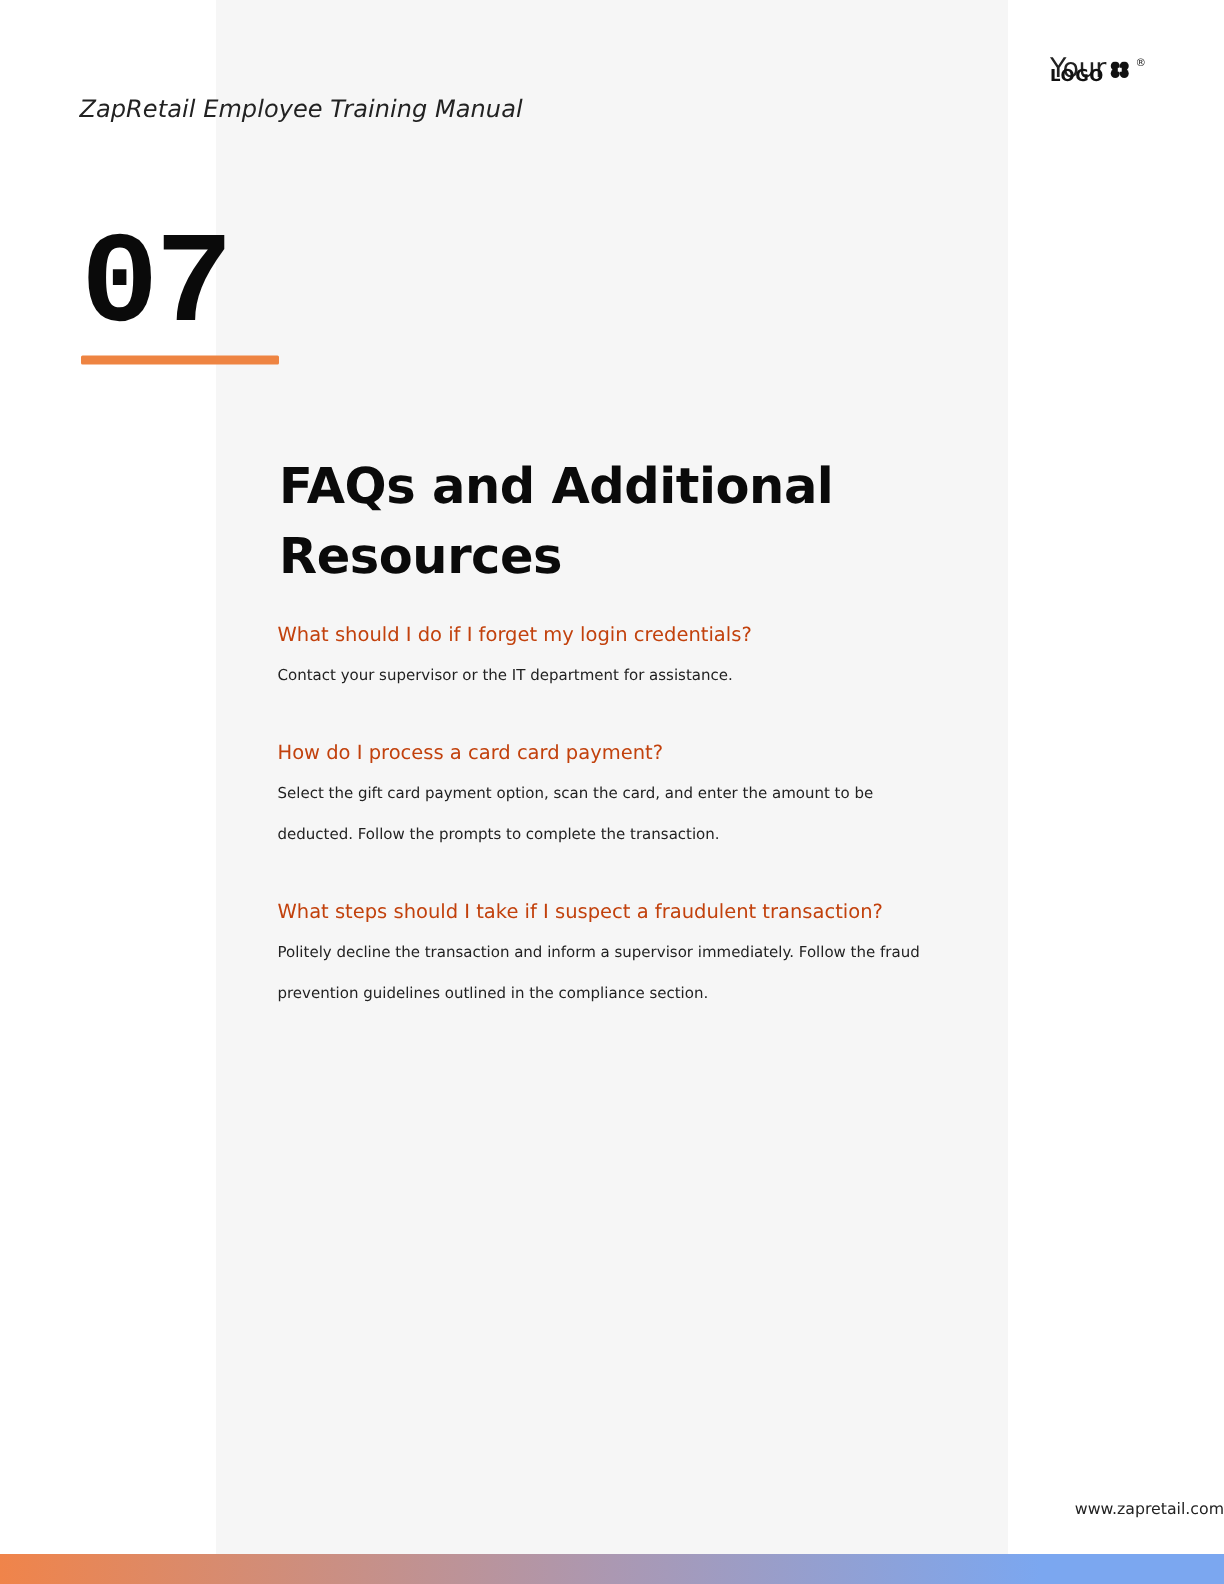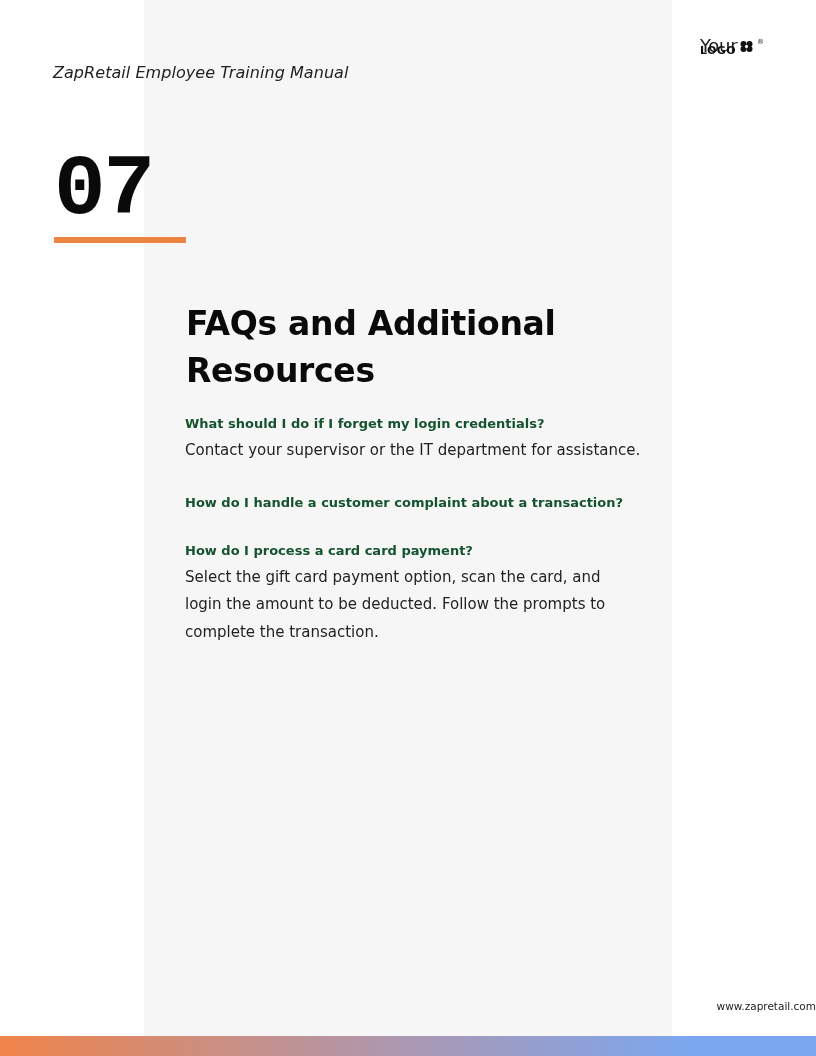--- a/index.html
+++ b/index.html
@@ -47,25 +47,25 @@
   .section-title {
     position: absolute; left: 186px; top: 300px; width: 440px;
     font-size: 33px; line-height: 47px; font-weight: bold; color: #0a0a0a;
     letter-spacing: -0.3px;
   }
   .faq-list {
     position: absolute; left: 185px; top: 413px; width: 470px;
   }
   .faq-item { margin: 0 0 27px 0; }
   .faq-q {
-    font-size: 13px; line-height: 21px; font-weight: bold; color: #14532d;
+    font-size: 13px; line-height: 21px; font-weight: normal; color: #c2410c;
     margin-bottom: 3px;
   }
   .faq-a {
-    font-size: 15px; line-height: 27.5px; color: #222;
+    font-size: 10px; line-height: 27.5px; color: #222;
   }
   .footer-url {
     position: absolute; left: 0; width: 816px; top: 1000px; text-align: right;
     font-size: 10.5px; color: #222;
   }
   .gradient-bar {
     position: absolute; left: 0; top: 1036px; width: 816px; height: 20px;
   }
 </style>
 </head>
@@ -92,23 +92,26 @@
 <div class="chapter-underline" style="background: rgb(238, 132, 66);"></div>
 
 <h1 class="section-title" style="margin:0">FAQs and Additional Resources</h1>
 
 <div class="faq-list">
   <div class="faq-item">
     <div class="faq-q">What should I do if I forget my login credentials?</div>
     <div class="faq-a">Contact your supervisor or the IT department for assistance.</div>
   </div>
   <div class="faq-item">
-    <div class="faq-q">How do I handle a customer complaint about a transaction?</div>
   </div>
   <div class="faq-item">
     <div class="faq-q">How do I process a card card payment?</div>
-    <div class="faq-a" style="width:450px">Select the gift card payment option, scan the card, and login the amount to be deducted. Follow the prompts to complete the transaction.</div>
+    <div class="faq-a" style="width:450px">Select the gift card payment option, scan the card, and enter the amount to be deducted. Follow the prompts to complete the transaction.</div>
+  </div>
+  <div class="faq-item">
+    <div class="faq-q">What steps should I take if I suspect a fraudulent transaction?</div>
+    <div class="faq-a" style="width:465px">Politely decline the transaction and inform a supervisor immediately. Follow the fraud prevention guidelines outlined in the compliance section.</div>
   </div>
 </div>
 
 <div class="footer-url">www.zapretail.com</div>
 
 <div class="gradient-bar" style="background: linear-gradient(to right, rgb(240, 132, 74) 0%, rgb(171, 152, 178) 50%, rgb(123, 167, 240) 85%, rgb(123, 167, 240) 100%);"></div>
 
 </body></html>

